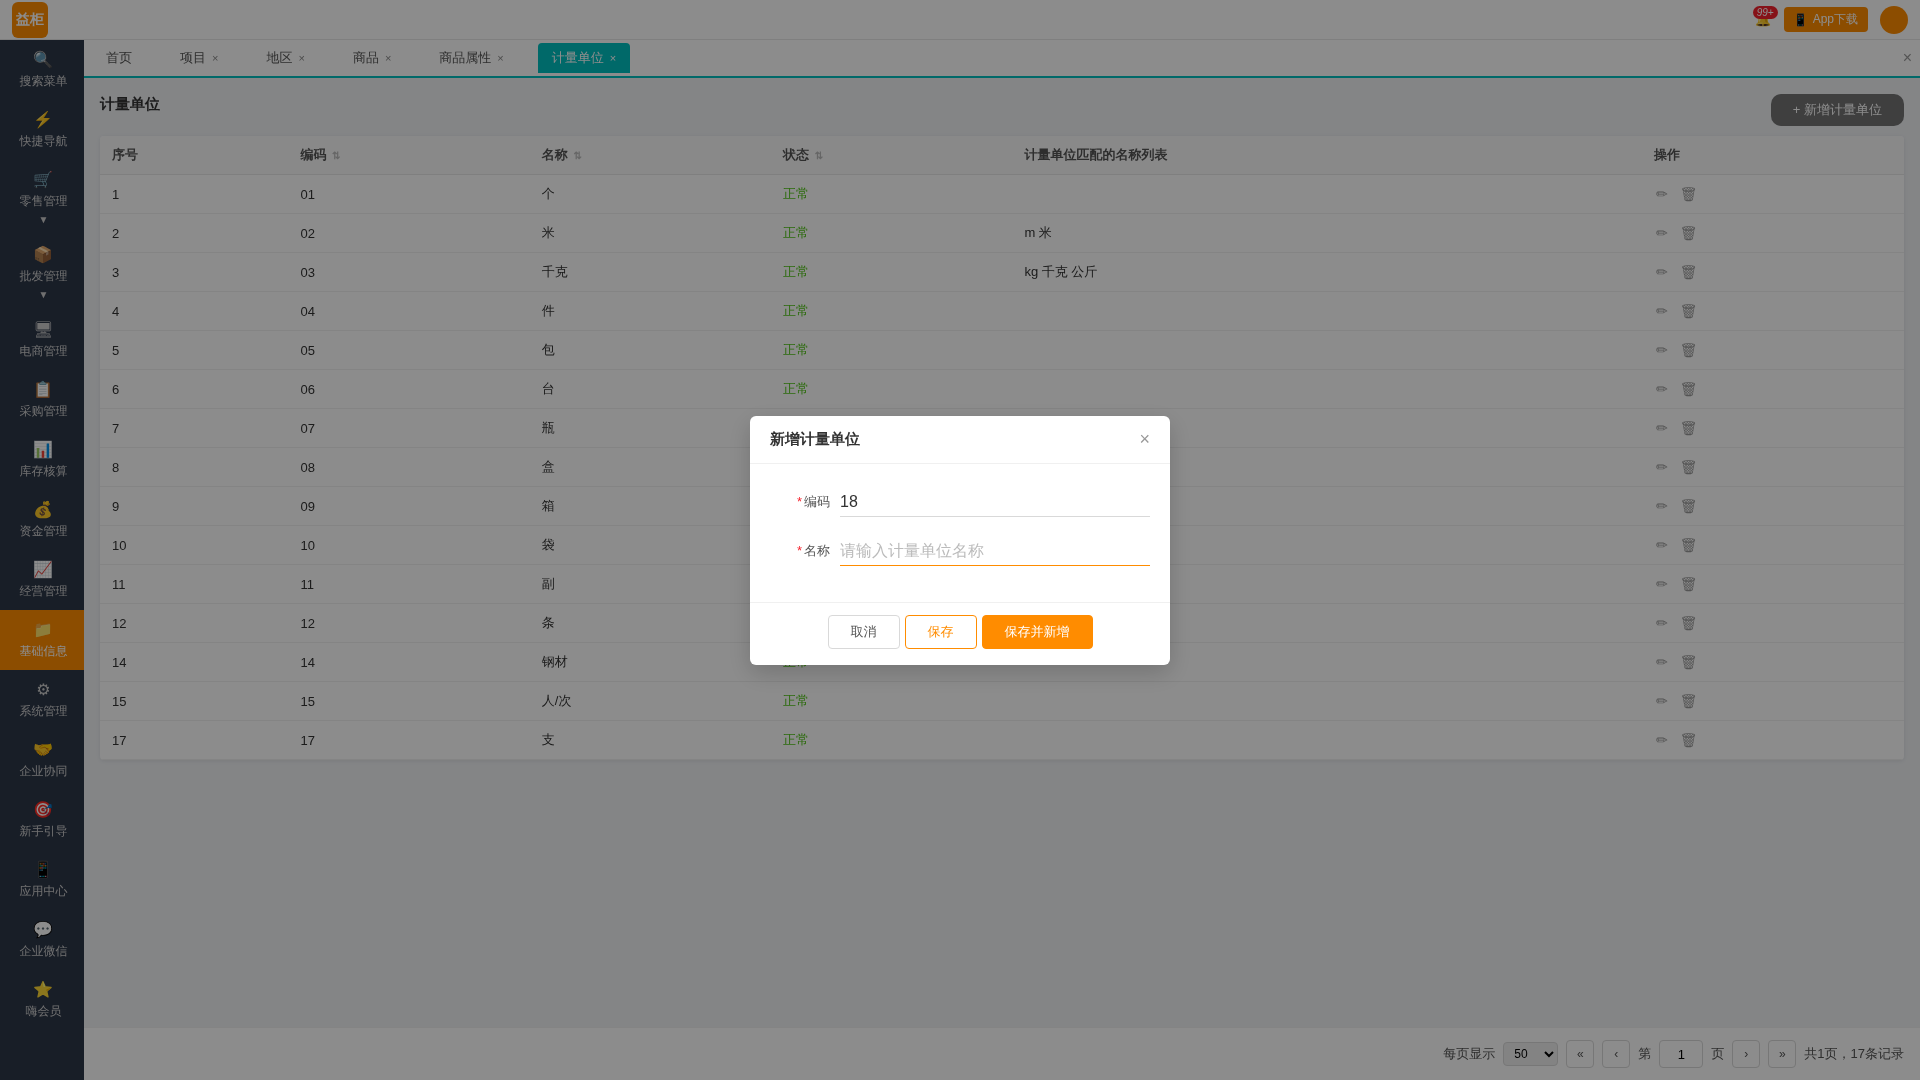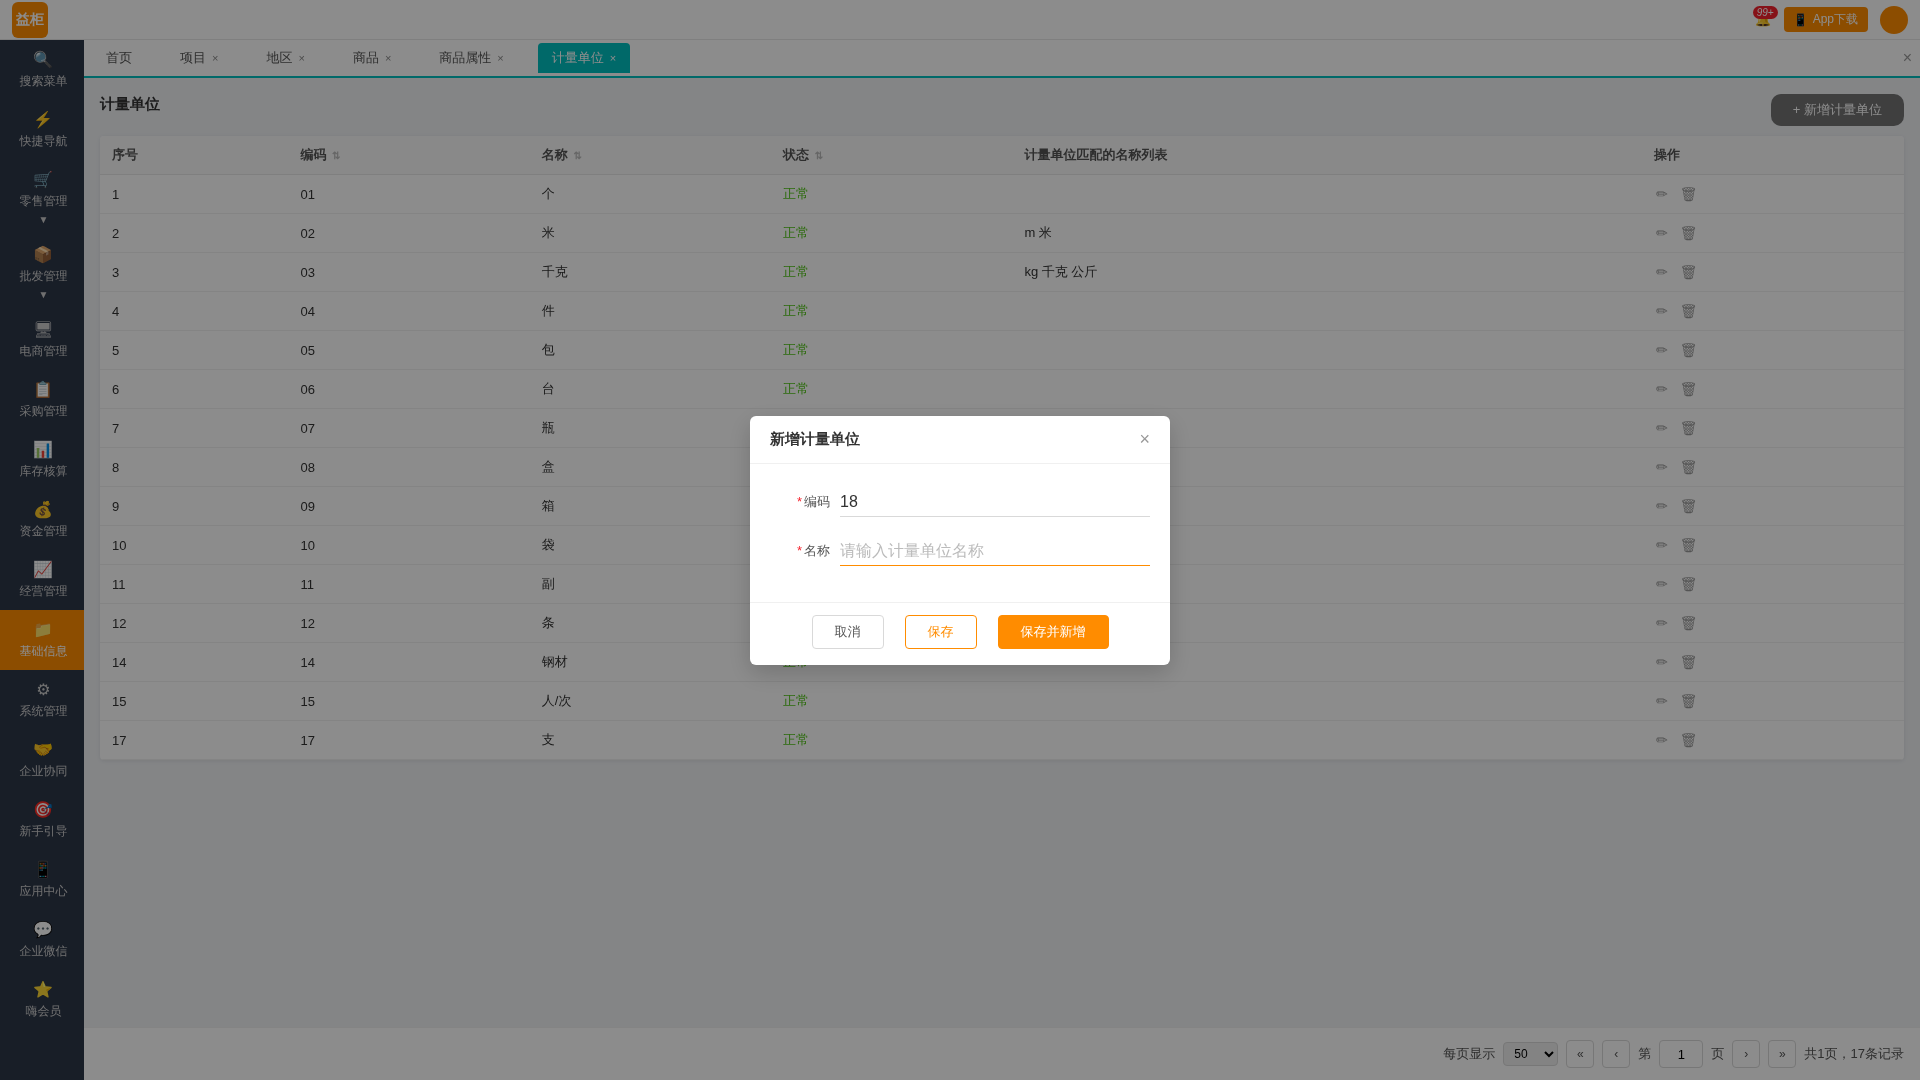--- a/index.html
+++ b/index.html
@@ -64,21 +64,21 @@
     .modal-header { padding: 14px 20px; border-bottom: 1px solid #f0f0f0; display: flex; align-items: center; justify-content: space-between; }
     .modal-title { font-size: 15px; font-weight: 600; color: #333; }
     .modal-close { background: none; border: none; cursor: pointer; color: #999; font-size: 18px; line-height: 1; }
     .modal-body { padding: 24px 20px 16px; }
     .form-row { display: flex; align-items: center; margin-bottom: 20px; }
     .form-label { width: 60px; text-align: right; font-size: 13px; color: #555; margin-right: 10px; flex-shrink: 0; }
     .form-label .required { color: #f5222d; margin-right: 2px; }
     .form-input { flex: 1; border: none; border-bottom: 1px solid #d9d9d9; padding: 5px 0; font-size: 16px; outline: none; color: #333; }
     .form-input.active { border-bottom-color: #ff8c00; }
     .form-input::placeholder { color: #bbb; }
-    .modal-footer { padding: 12px 20px 16px; display: flex; justify-content: center; gap: 21px; border-top: 1px solid #f0f0f0; }
+    .modal-footer { padding: 12px 20px 16px; display: flex; justify-content: center; gap: 5px; border-top: 1px solid #f0f0f0; }
     .btn-cancel { background: #fff; border: 1px solid #d9d9d9; border-radius: 4px; padding: 7px 22px; font-size: 13px; cursor: pointer; color: #555; }
     .btn-save { background: #fff; border: 1px solid #ff8c00; color: #ff8c00; border-radius: 4px; padding: 7px 22px; font-size: 13px; cursor: pointer; }
     .btn-save-new { background: #ff8c00; border: 1px solid #ff8c00; color: #fff; border-radius: 4px; padding: 7px 22px; font-size: 13px; cursor: pointer; }
 
     
     .table-top { display: flex; align-items: center; justify-content: space-between; margin-bottom: 10px; }
   </style>
 </head>
 <body>
 

